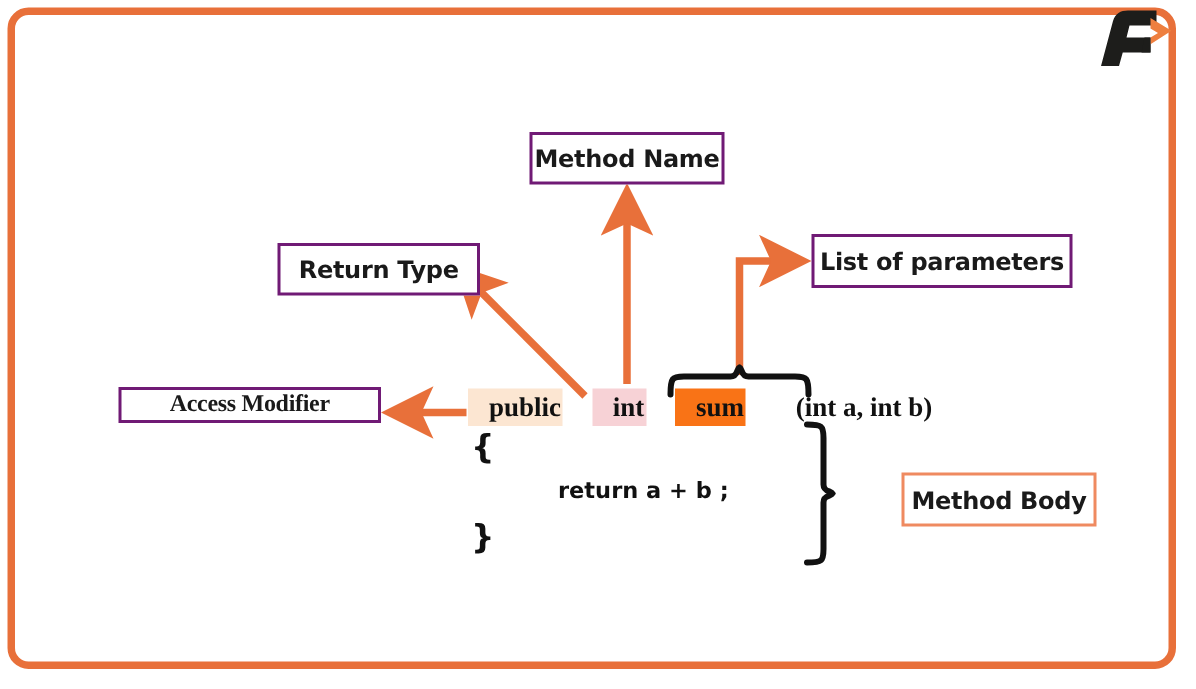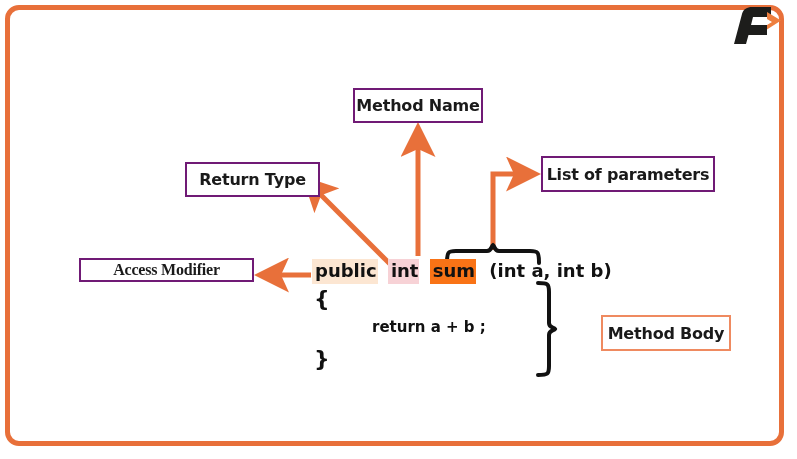--- a/index.html
+++ b/index.html
@@ -62,21 +62,21 @@
     left: 312px;
     top: 258px;
     color: #111111;
     font-family: "DejaVu Sans", sans-serif;
     font-weight: bold;
     font-size: 18px;
     line-height: 1;
     white-space: nowrap;
   }
   .code-line-1 { position: absolute; left: 0; top: 0; height: 26px; display: flex; align-items: center; }
-  .code-line-1 > span { padding: 3px 1px 4px 3px; }
+  .code-line-1 > span { padding: 3px 1px 4px 14px; font-family: Liberation Serif, serif; }
   .hl-public { background: #fce6d2; }
   .hl-int    { background: #f7d2d6; }
   .hl-sum    { background: #f97316; }
   .code-plain{ background: transparent; }
   .code-brace-open  { position: absolute; left: 2px;  top: 30px;  font-size: 22px; }
   .code-return      { position: absolute; left: 60px; top: 62px;  font-size: 15px; font-weight: bold; }
   .code-brace-close { position: absolute; left: 2px;  top: 90px;  font-size: 22px; }
 
   .svg-layer {
     position: absolute;

